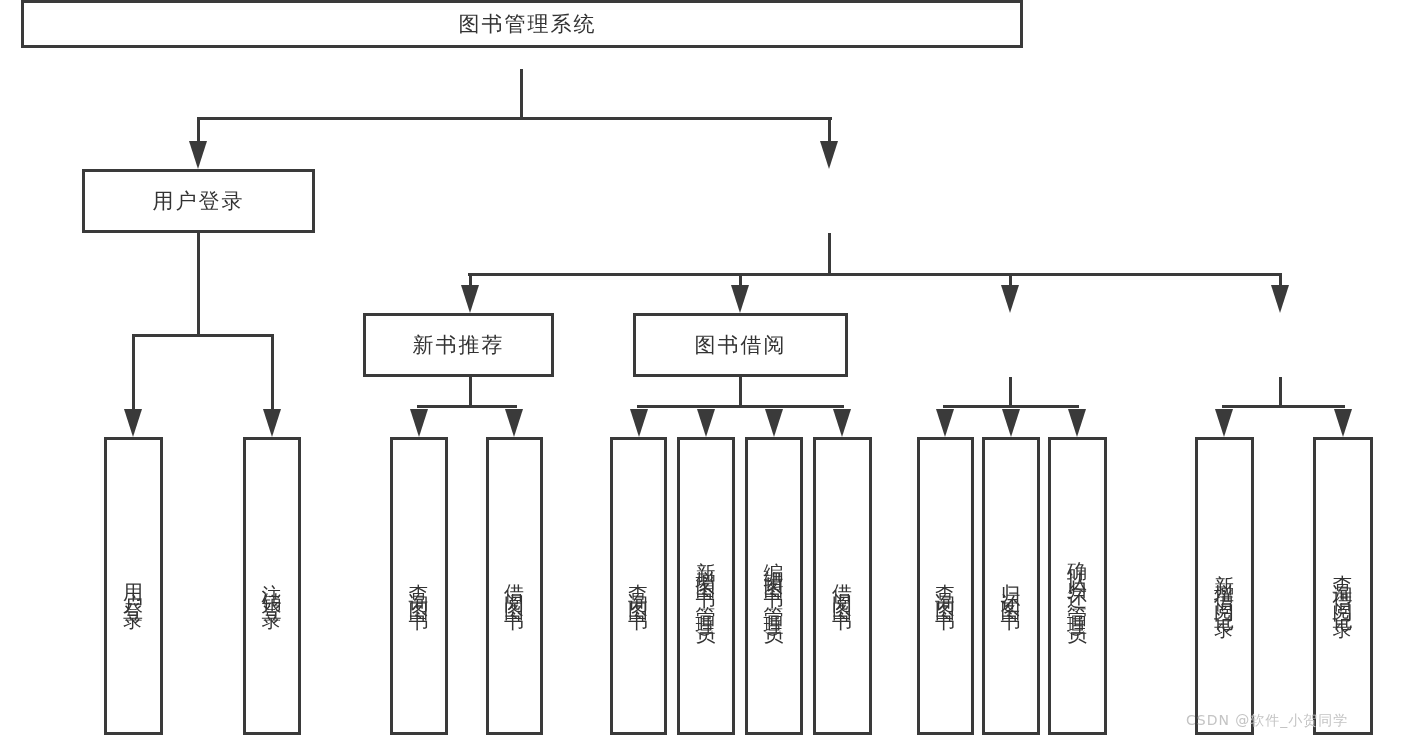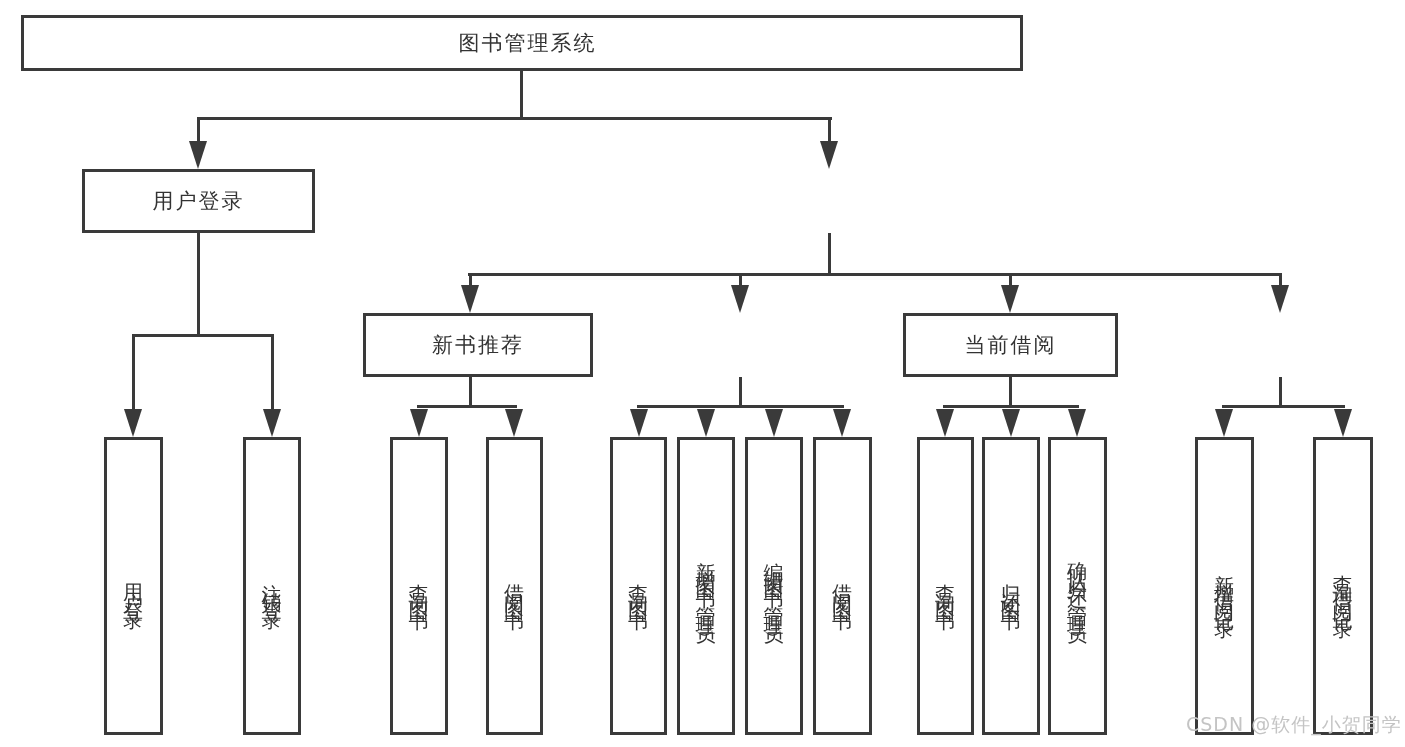--- a/index.html
+++ b/index.html
@@ -22,21 +22,21 @@
     letter-spacing:9px;line-height:1;white-space:nowrap;
   }
   .line{position:absolute;background:var(--line,#3a3a3a);}
   .arrow{
     position:absolute;width:0;height:0;
     border-left:9px solid transparent;border-right:9px solid transparent;
     border-top:28px solid var(--line,#3a3a3a);
   }
   .watermark{
     position:absolute;left:1186px;top:712px;
-    font-size:19px;letter-spacing:1px;white-space:nowrap;
+    font-size:14px;letter-spacing:1px;white-space:nowrap;
     color:var(--watermark,#c4c4c4);
   }
 </style>
 </head>
 <body>
 
 <div class="stage">
 
   <div class="line" style="left:520px;top:69px;width:3px;height:51px;"></div>
   <div class="line" style="left:197px;top:117px;width:635px;height:3px;"></div>
@@ -78,33 +78,33 @@
   <div class="arrow" style="left:630px;top:409px;"></div>
   <div class="arrow" style="left:697px;top:409px;"></div>
   <div class="arrow" style="left:765px;top:409px;"></div>
   <div class="arrow" style="left:833px;top:409px;"></div>
   <div class="arrow" style="left:936px;top:409px;"></div>
   <div class="arrow" style="left:1002px;top:409px;"></div>
   <div class="arrow" style="left:1068px;top:409px;"></div>
   <div class="arrow" style="left:1215px;top:409px;"></div>
   <div class="arrow" style="left:1334px;top:409px;"></div>
 
-  <div class="box" style="left:21px;top:15px;width:1002px;height:56px;padding-left:11px;">
+  <div class="box" style="left:21px;top:0;width:1002px;height:48px;padding-left:11px;">
     <span>图书管理系统</span>
   </div>
 
   <div class="box" style="left:82px;top:169px;width:233px;height:64px;">
     <span>用户登录</span>
   </div>
 
-  <div class="box" style="left:363px;top:313px;width:230px;height:64px;">
+  <div class="box" style="left:363px;top:313px;width:191px;height:64px;">
     <span>新书推荐</span>
   </div>
-  <div class="box" style="left:903px;top:313px;width:215px;height:64px;">
-    <span>当前借阅</span>
+  <div class="box" style="left:633px;top:313px;width:215px;height:64px;">
+    <span>图书借阅</span>
   </div>
 
   <div class="box leaf" style="left:104px;top:437px;width:59px;height:298px;">
     <span class="vtext">用户登录</span>
   </div>
   <div class="box leaf" style="left:243px;top:437px;width:58px;height:298px;">
     <span class="vtext">注销登录</span>
   </div>
 
   <div class="box leaf" style="left:390px;top:437px;width:58px;height:298px;">

